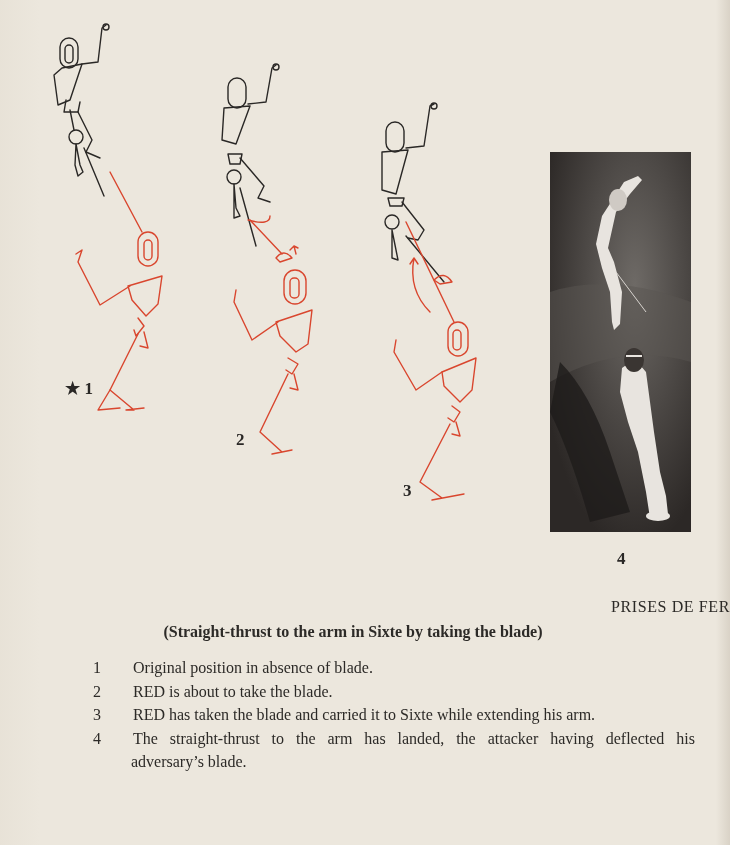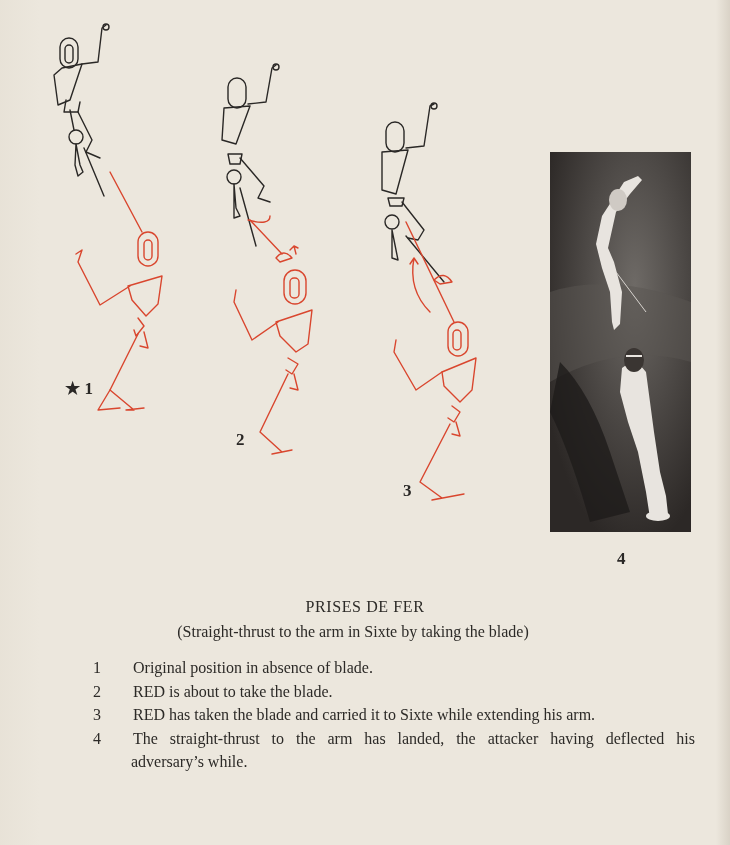--- a/index.html
+++ b/index.html
@@ -2,22 +2,22 @@
 <html><head>
 <meta charset="utf-8">
 <style>
   html,body{margin:0;padding:0;}
   body{width:730px;height:845px;background:#ece7dd;position:relative;overflow:hidden;font-family:"Liberation Serif","DejaVu Serif",serif;color:#2c2a27;}
   .page-shade{position:absolute;right:0;top:0;width:14px;height:845px;background:linear-gradient(to right,rgba(236,231,221,0),rgba(215,208,196,0.9));}
   .page-shade-left{position:absolute;left:0;top:0;width:40px;height:845px;background:linear-gradient(to right,rgba(230,224,213,0.7),rgba(236,231,221,0));}
   .figure{position:absolute;}
   .fig-label{position:absolute;font-weight:bold;font-size:17px;color:#2a2826;}
   .photo{position:absolute;left:550px;top:152px;width:141px;height:380px;background:#2e2a28;overflow:hidden;}
-  .caption-title{position:absolute;left:0;width:730px;top:598px;text-align:center;font-size:16px;letter-spacing:0.6px;}
-  .caption-sub{position:absolute;left:0;width:676px;top:623px;text-align:center;font-size:16px;padding-left:30px;box-sizing:border-box;}
+  .caption-title{position:absolute;left:0;width:730px;top:598px;text-align:right;font-size:16px;letter-spacing:0.6px;}
+  .caption-sub{position:absolute;left:0;width:676px;top:623px;text-align:center;font-size:16px;padding-left:30px;box-sizing:border-box;font-weight:bold;}
   .list{position:absolute;left:93px;top:656px;width:602px;font-size:16px;line-height:23.5px;}
   .item{display:flex;}
   .num{width:24px;flex:none;}
   .txt{flex:1;text-align:justify;margin-left:16px;}
   .item4 .txt{ }
   .cont{padding-left:24px;}
 </style>
 </head>
 <body>
 
@@ -144,14 +144,14 @@
     <span class="txt">RED is about to take the blade.</span>
   </div>
   <div class="item">
     <span class="num">3</span>
     <span class="txt">RED has taken the blade and carried it to Sixte while extending his arm.</span>
   </div>
   <div class="item item4">
     <span class="num">4</span>
     <span class="txt" style="text-align:justify;text-align-last:justify;font-family:Liberation Serif, serif;">The straight-thrust to the arm has landed, the attacker having deflected his</span>
   </div>
-  <div class="cont" style="padding-left:38px;">adversary’s while.</div>
+  <div class="cont" style="padding-left:38px;">adversary’s blade.</div>
 </div>
 
 </body></html>

